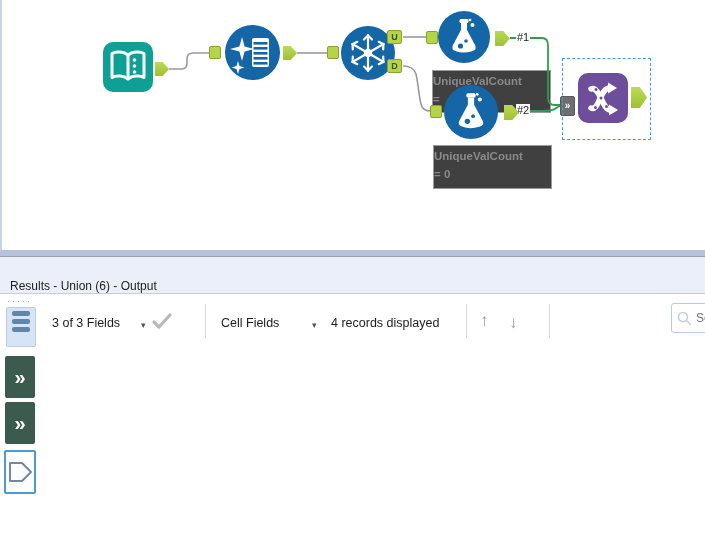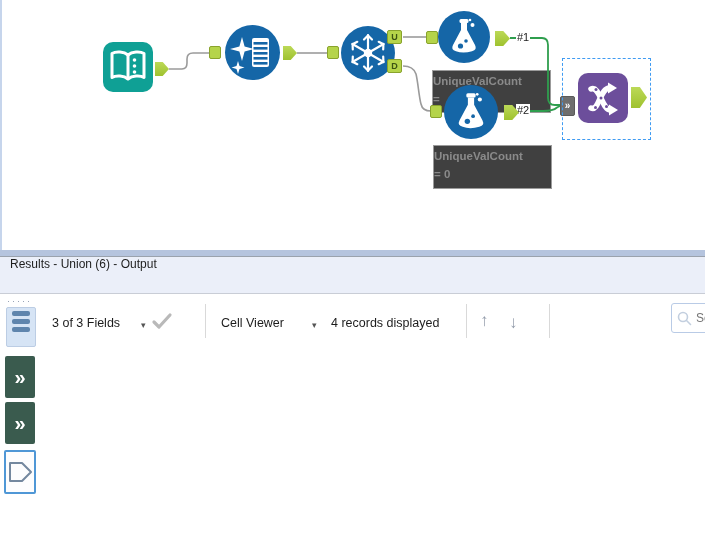--- a/index.html
+++ b/index.html
@@ -22,21 +22,21 @@
   .anchor-ud{border-radius:2px;font-size:9px;font-weight:bold;color:#3c5313;
       display:flex;align-items:center;justify-content:center;}
   .union-in{position:absolute;z-index:4;background:#6e6e6e;border:1px solid #5a5a5a;border-radius:2px;
       color:#fff;font-size:10px;font-weight:bold;display:flex;align-items:center;justify-content:center;line-height:1;}
   .conn-label{position:absolute;z-index:3;background:#fff;color:#222;font-size:11px;padding:0 1px;}
   .sel-box{position:absolute;z-index:5;border:1.5px dashed #3f9bf2;background:transparent;}
   
   .divider{position:absolute;left:0;top:250px;width:705px;height:6px;background:#b5c4de;}
   .res-header{position:absolute;left:0;top:256px;width:705px;height:38px;background:#ebeff9;
       border-top:1px solid #9aa2ad;border-bottom:1px solid #c9cdd6;box-sizing:border-box;
-      display:flex;align-items:flex-start;padding-left:10px;font-size:12px;color:#1e1e1e;}
+      display:flex;align-items:flex-end;padding-left:10px;font-size:12px;color:#1e1e1e;}
   .res-body{position:absolute;left:0;top:294px;width:705px;height:242px;background:#fff;}
   .sb-dots{position:absolute;left:7px;top:296px;width:26px;color:#8a97ad;font-size:9px;letter-spacing:2px;z-index:6;}
   .sb-grid-btn{position:absolute;left:6px;top:307px;width:28px;height:38px;background:#d6e4f5;
       border:1px solid #bccde4;border-radius:2px;z-index:6;}
   .sb-grid-btn i{display:block;width:18px;height:5px;background:#5f85ad;border-radius:2px;margin:3px auto 0;}
   .sb-anchor-btn{position:absolute;left:5px;width:30px;height:42px;background:#3a5b4e;border-radius:2px;
       color:#fff;font-size:20px;font-weight:bold;display:flex;align-items:center;justify-content:center;z-index:6;}
   .sb-out-btn{position:absolute;left:4px;top:450px;width:32px;height:44px;background:#fdfdfe;
       border:2px solid #4f97d6;border-radius:2px;box-sizing:border-box;
       display:flex;align-items:center;justify-content:center;z-index:6;}
@@ -202,21 +202,21 @@
       <polygon points="4,3 16,3 25,12 16,21 4,21" fill="#fdfdfe" stroke="#74889f" stroke-width="2" stroke-linejoin="round"></polygon>
     </svg>
   </div>
 
   <div class="tb-text" style="left:52px;top:316px;">3 of 3 Fields</div>
   <div class="tb-caret" style="left:141px;top:320px;">▾</div>
   <svg style="position:absolute;left:151px;top:310px;z-index:6;" width="22" height="22">
     <polyline points="3,12 8,17 19,5" fill="none" stroke="#b9b9b9" stroke-width="3.2" stroke-linecap="round" stroke-linejoin="round"></polyline>
   </svg>
   <div class="tb-sep" style="left:205px;"></div>
-  <div class="tb-text" style="left:221px;top:316px;">Cell Viewer</div>
+  <div class="tb-text" style="left:221px;top:316px;">Cell Fields</div>
   <div class="tb-caret" style="left:312px;top:320px;">▾</div>
   <div class="tb-text" style="left:331px;top:316px;">4 records displayed</div>
   <div class="tb-sep" style="left:466px;"></div>
   <div class="tb-arrow" style="left:480px;top:311px;">↑</div>
   <div class="tb-arrow" style="left:509px;top:313px;">↓</div>
   <div class="tb-sep" style="left:549px;"></div>
   <div class="search-box">
     <input type="text" placeholder="Search" style="">
     <svg width="15" height="15" viewBox="0 0 15 15">
       <circle cx="6" cy="6" r="4.5" fill="none" stroke="#c3cfdf" stroke-width="1.6"></circle>

